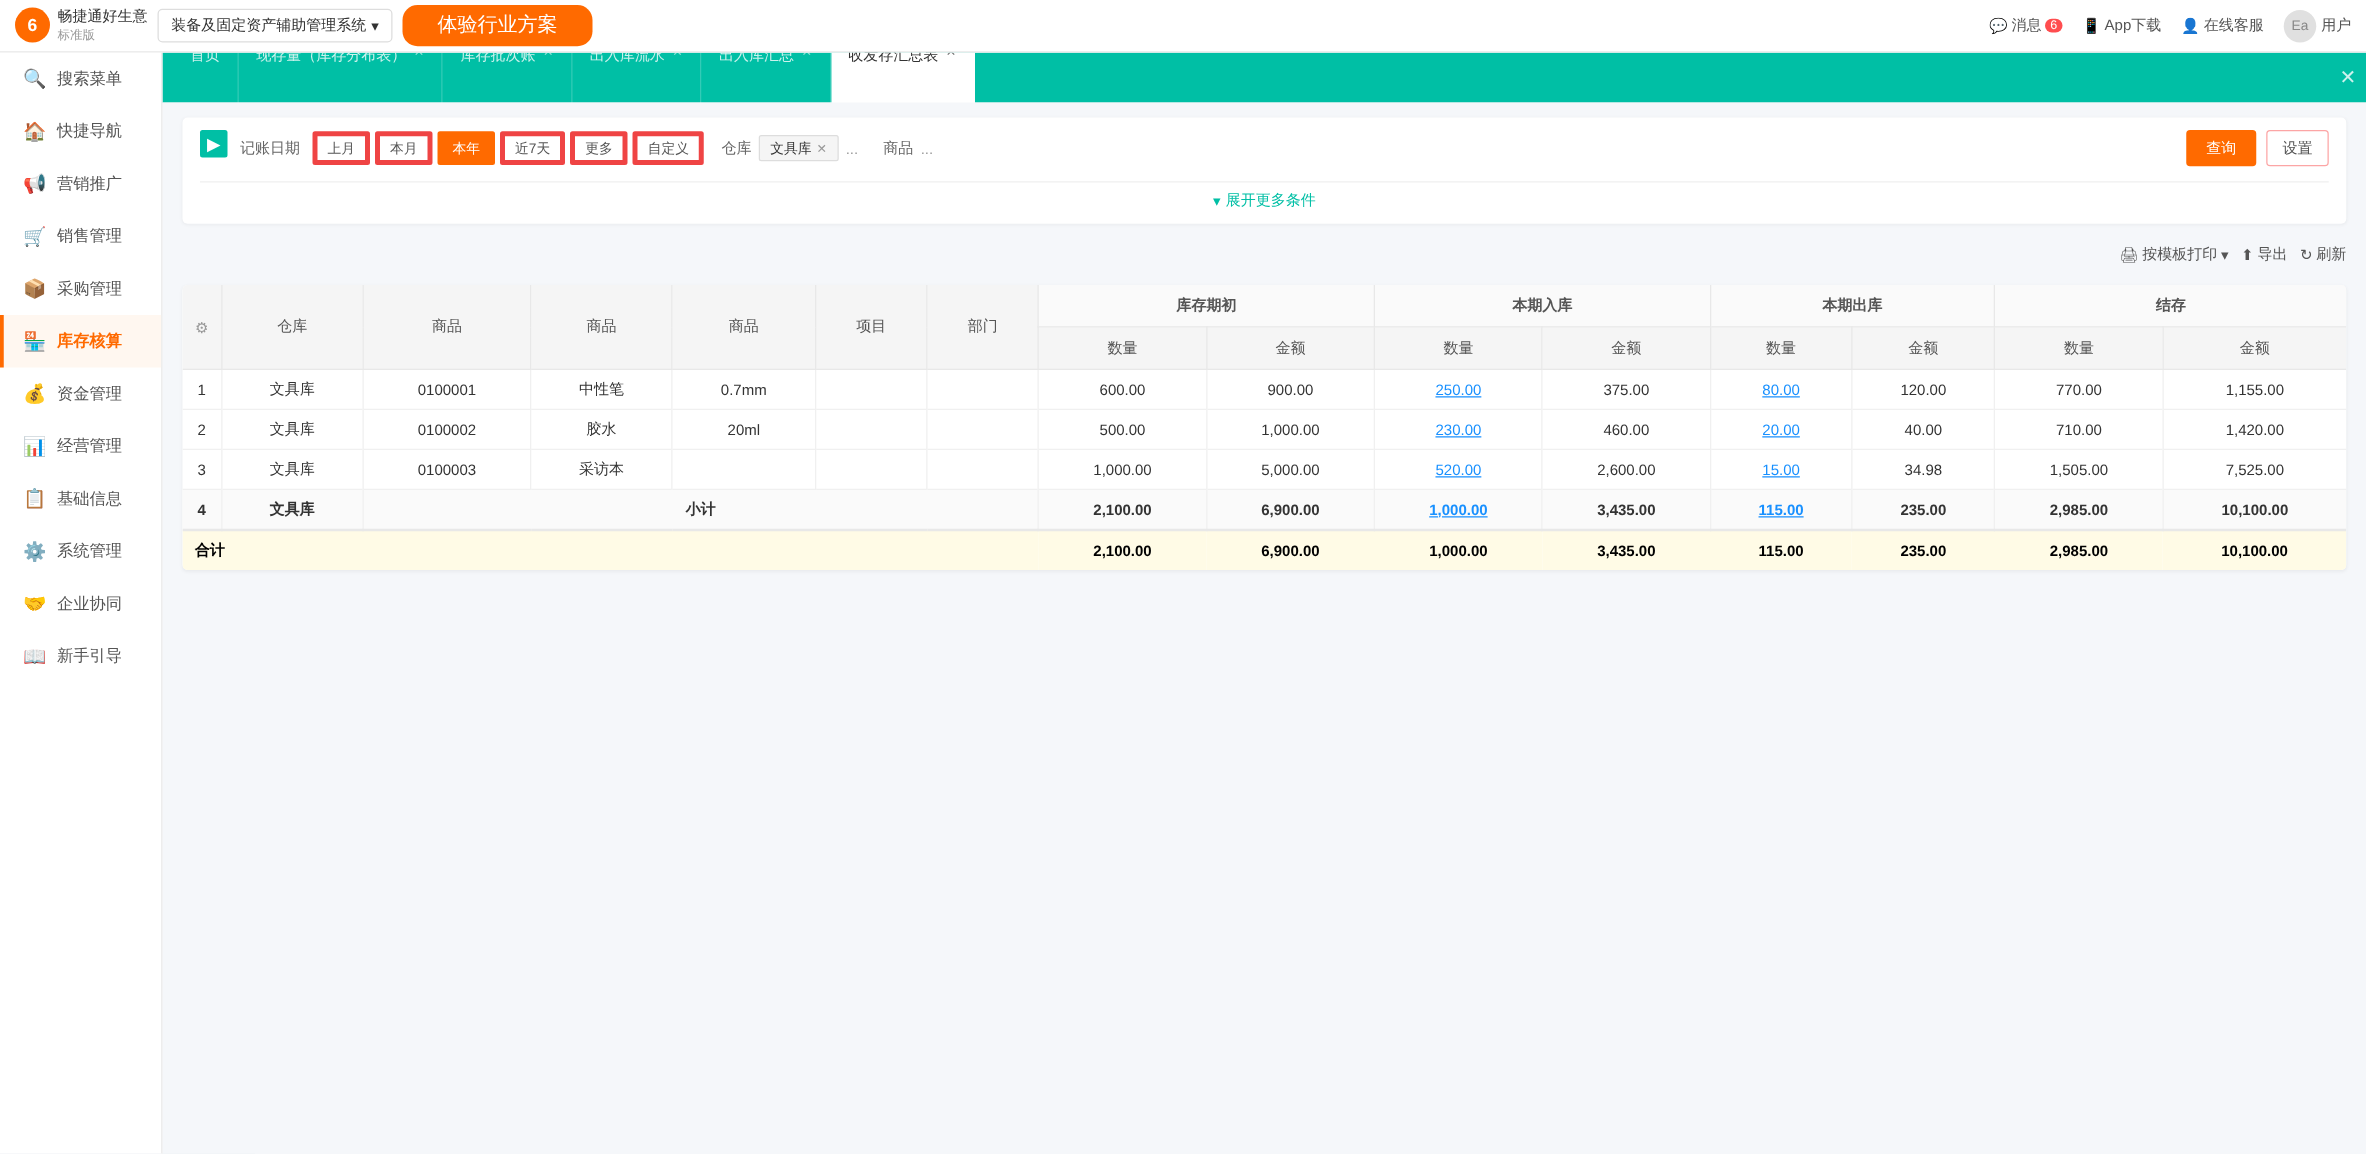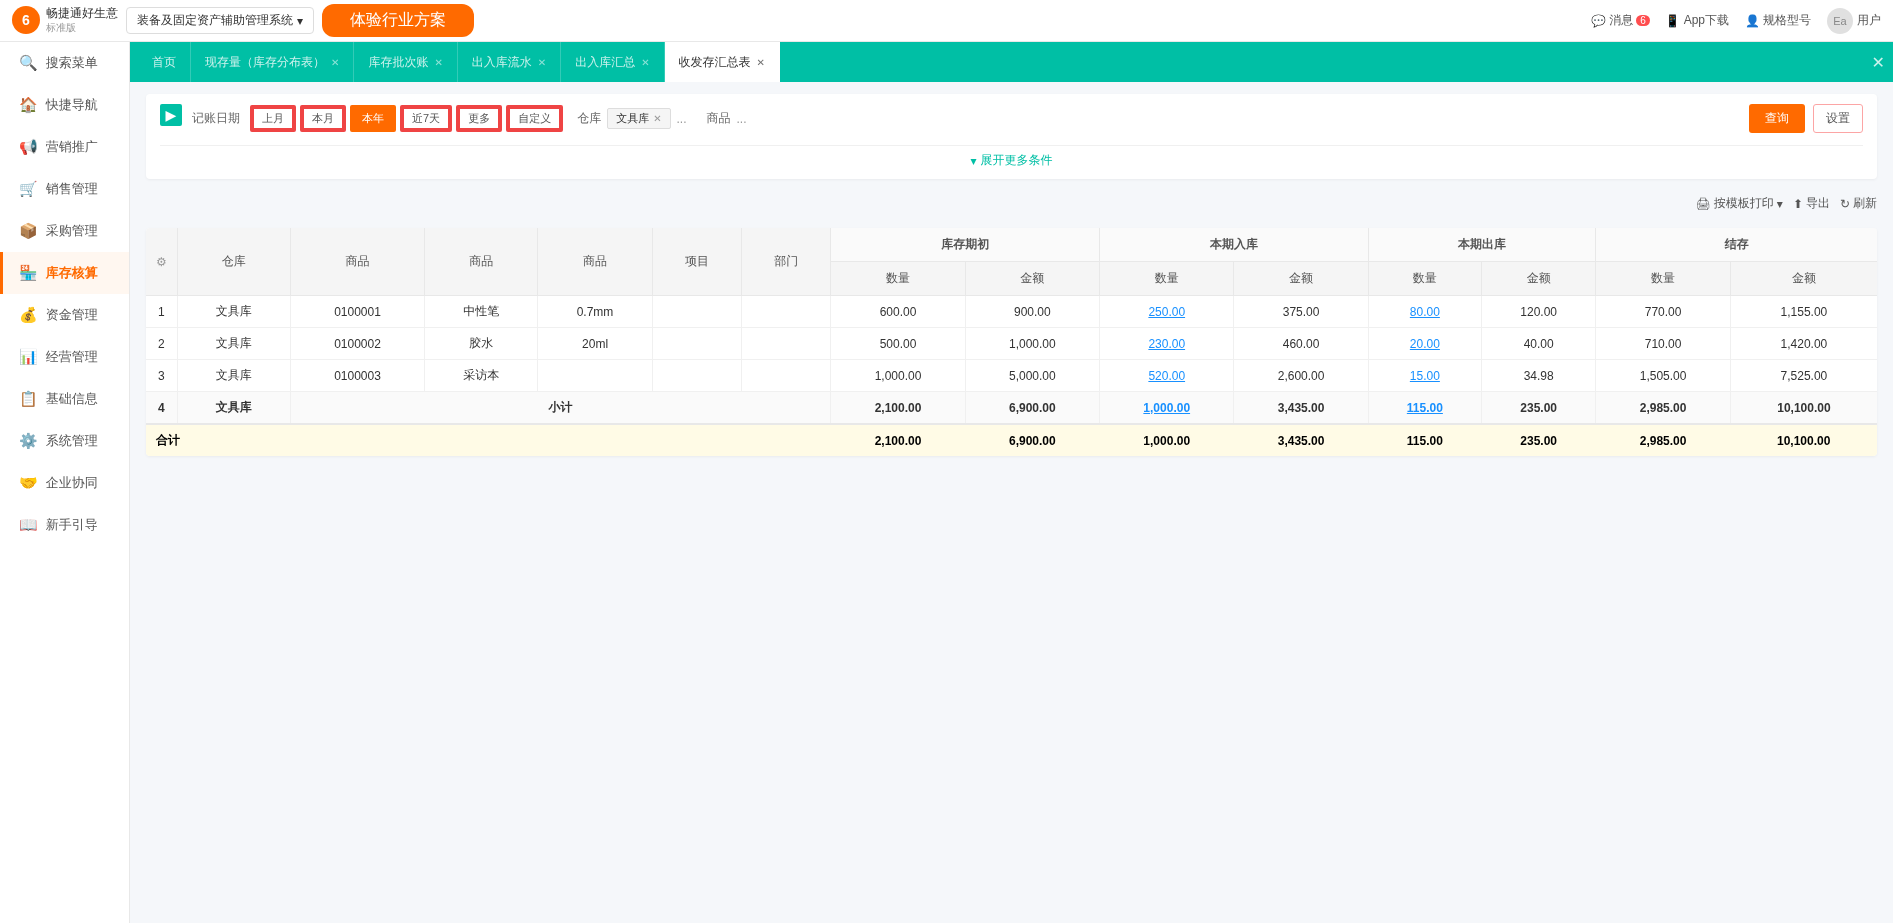--- a/index.html
+++ b/index.html
@@ -26,21 +26,21 @@
     .sidebar { width: 130px; background: #fff; border-right: 1px solid #e8e8e8; display: flex; flex-direction: column; overflow-y: auto; }
     .sidebar-item { display: flex; align-items: center; gap: 8px; padding: 12px 16px; cursor: pointer; color: #555; font-size: 13px; border-left: 3px solid transparent; }
     .sidebar-item.active { background: #fff7f0; color: #ff6a00; border-left: 3px solid #ff6a00; font-weight: bold; }
     .sidebar-item .s-icon { font-size: 15px; }
 
     
     .content-area { flex: 1; display: flex; flex-direction: column; overflow: hidden; }
 
     
     .tab-bar { background: #00bfa5; display: flex; align-items: center; height: 40px; padding: 0 8px; gap: 0; }
-    .tab { display: flex; align-items: center; gap: 6px; padding: 0 14px; height: 52px; cursor: pointer; color: rgba(255,255,255,0.8); font-size: 12px; border-right: 1px solid rgba(255,255,255,0.2); }
+    .tab { display: flex; gap: 6px; padding: 0 14px; height: 52px; cursor: pointer; color: rgba(255,255,255,0.8); font-size: 12px; border-right: 1px solid rgba(255,255,255,0.2); }
     .tab.active { background: #fff; color: #333; border-radius: 4px 4px 0 0; }
     .tab .close-btn { font-size: 10px; color: inherit; opacity: 0.7; }
     .tab-bar-close { margin-left: auto; color: #fff; cursor: pointer; font-size: 16px; opacity: 0.8; }
 
     
     .page-content { flex: 1; background: #f5f7fa; overflow-y: auto; padding: 12px 16px; display: flex; flex-direction: column; gap: 10px; }
 
     
     .page-title { font-size: 14px; font-weight: bold; color: #333; padding: 8px 0 4px; }
     .filter-toggle { background: #00bfa5; color: #fff; width: 22px; height: 22px; border-radius: 2px; display: flex; align-items: center; justify-content: center; cursor: pointer; font-size: 14px; }
@@ -99,21 +99,21 @@
       <span>💬</span>
       <span>消息</span>
       <span class="badge">6</span>
     </span>
     <span>
       <span>📱</span>
       <span>App下载</span>
     </span>
     <span>
       <span>👤</span>
-      <span>规格型号</span>
+      <span>在线客服</span>
     </span>
     <span style="display:flex;align-items:center;gap:4px;">
       <div class="user-avatar">Ea</div>
       <span>用户</span>
     </span>
   </div>
 </div>
 
 <div class="main-layout">
 

